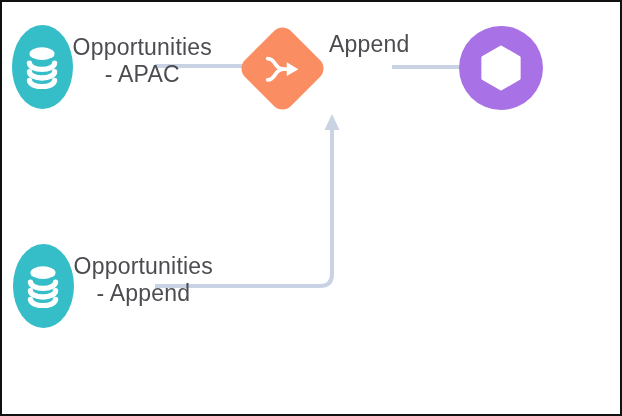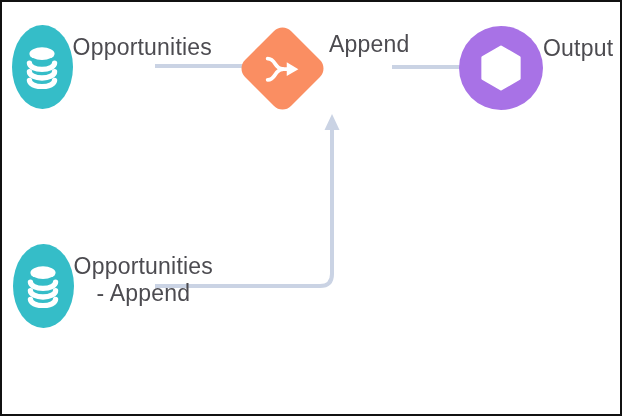--- a/index.html
+++ b/index.html
@@ -71,20 +71,21 @@
         <svg width="38" height="44" viewBox="0 0 24 28">
           <ellipse cx="12" cy="5.5" rx="8" ry="4" fill="#fff"></ellipse>
           <path d="M4 11.5 a8 4 0 0 0 16 0" stroke="#fff" stroke-width="3.4" fill="none" stroke-linecap="round"></path>
           <path d="M4 17 a8 4 0 0 0 16 0" stroke="#fff" stroke-width="3.4" fill="none" stroke-linecap="round"></path>
           <path d="M4 22.5 a8 4 0 0 0 16 0" stroke="#fff" stroke-width="3.4" fill="none" stroke-linecap="round"></path>
         </svg>
       </span>
     </div>
     <div class="node-label">
       <span>Opportunities</span>
+      <span>- APAC</span>
     </div>
   </div>
 
   <div class="node" style="left:11px; top:242px;">
     <div class="circle teal">
       <span class="icon">
         <svg width="38" height="44" viewBox="0 0 24 28">
           <ellipse cx="12" cy="5.5" rx="8" ry="4" fill="#fff"></ellipse>
           <path d="M4 11.5 a8 4 0 0 0 16 0" stroke="#fff" stroke-width="3.4" fill="none" stroke-linecap="round"></path>
           <path d="M4 17 a8 4 0 0 0 16 0" stroke="#fff" stroke-width="3.4" fill="none" stroke-linecap="round"></path>
@@ -117,18 +118,15 @@
   </div>
 
   <div class="node" style="left:457px; top:24px;">
     <div class="circle purple">
       <span class="icon">
         <svg width="46" height="46" viewBox="0 0 48 48">
           <polygon points="24,2 43,13 43,35 24,46 5,35 5,13" fill="#fff" stroke="#fff" stroke-width="3" stroke-linejoin="round"></polygon>
         </svg>
       </span>
     </div>
-    <div class="node-label">
-      <span>Output</span>
-    </div>
   </div>
 
 </div>
 
 </body></html>

